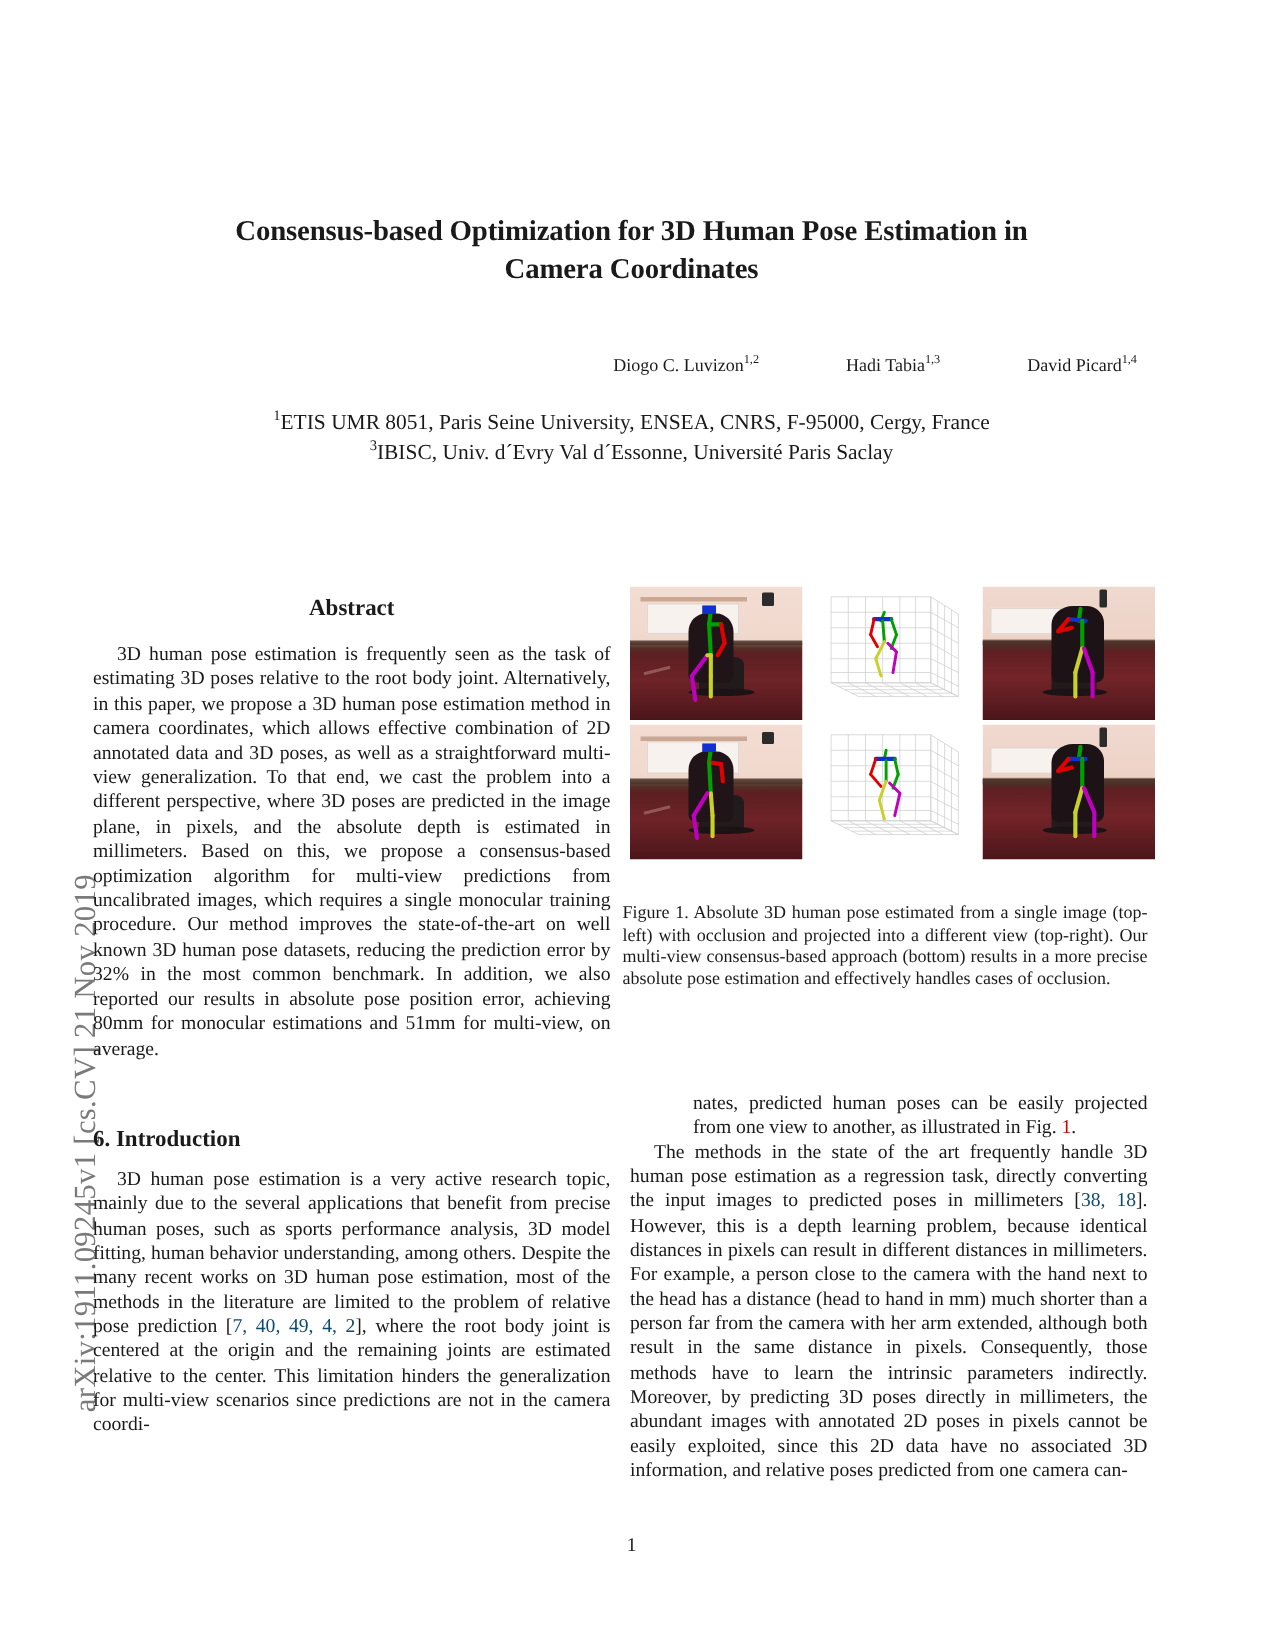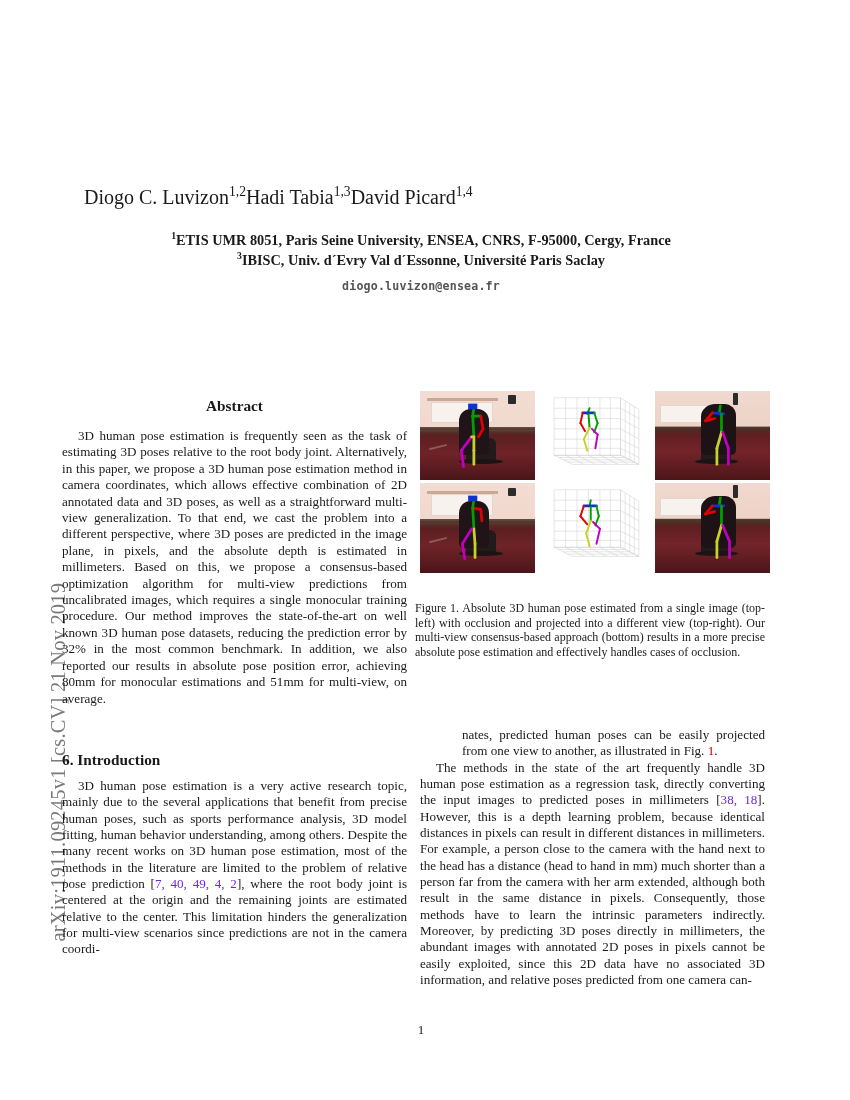--- a/index.html
+++ b/index.html
@@ -60,31 +60,31 @@
     font-size: 19.2px;
     font-weight: bold;
     line-height: 25px;
     letter-spacing: -0.1px;
     margin: 0;
     padding: 0 38px;
   }
   #authors-row {
     margin-top: 44px;
     display: flex;
-    justify-content: flex-start;
-    font-size: 20px;
+    justify-content: flex-end;
+    gap: 58px;
+    font-size: 12px;
   }
   .author { white-space: nowrap; }
   sup { font-size: 0.68em; vertical-align: super; line-height: 0; }
 
   #affiliations {
     margin-top: 22px;
     font-size: 14.3px;
     line-height: 19.5px;
-    font-weight: bold;
   }
   .affil { white-space: nowrap; }
   #email {
     margin-top: 7px;
     font-family: "DejaVu Sans Mono", "Liberation Mono", monospace;
     font-size: 11.6px;
     color: #555555;
     letter-spacing: 0.2px;
   }
 
@@ -127,21 +127,21 @@
   p.body-text {
     font-size: 13.1px;
     line-height: 16.35px;
     text-align: justify;
     margin: 0;
     text-indent: 16px;
   }
   p.body-text.cont { text-indent: 0; margin-left: 42px; }
   #intro-head { margin-top: 44px; }
 
-  .cite { color: #6d28d9; }
+  .cite { color: #0c4a6e; }
   .cite-red { color: #cc0000; }
 
   
   #figure-wrap {
     position: absolute;
     left: 358px;
     top: 391px;
     width: 350px;
   }
   #figure-grid {
@@ -272,31 +272,31 @@
 </head>
 <body>
 
 <div id="arxiv-stamp">
   <div class="vtext">arXiv:1911.09245v1  [cs.CV]  21 Nov 2019</div>
 </div>
 
 <div id="page">
 
   <div id="title-block">
+    <h1 id="paper-title">Consensus-based Optimization for 3D Human Pose Estimation in Camera Coordinates</h1>
 
     <div id="authors-row">
       <span class="author"><span>Diogo C. Luvizon</span><sup>1,2</sup></span>
       <span class="author"><span>Hadi Tabia</span><sup>1,3</sup></span>
       <span class="author"><span>David Picard</span><sup>1,4</sup></span>
     </div>
 
     <div id="affiliations">
       <div class="affil"><sup>1</sup><span>ETIS UMR 8051, Paris Seine University, ENSEA, CNRS, F-95000, Cergy, France</span></div>
       <div class="affil"><sup>3</sup><span>IBISC, Univ. d´Evry Val d´Essonne, Université Paris Saclay</span></div>
-      <div id="email">diogo.luvizon@ensea.fr</div>
     </div>
   </div>
 
   <div id="figure-wrap">
     <div id="figure-grid">
 
       <div class="fig-cell">
         <div class="inner room">
           <div class="shelf"></div>
           <div class="board"></div>

